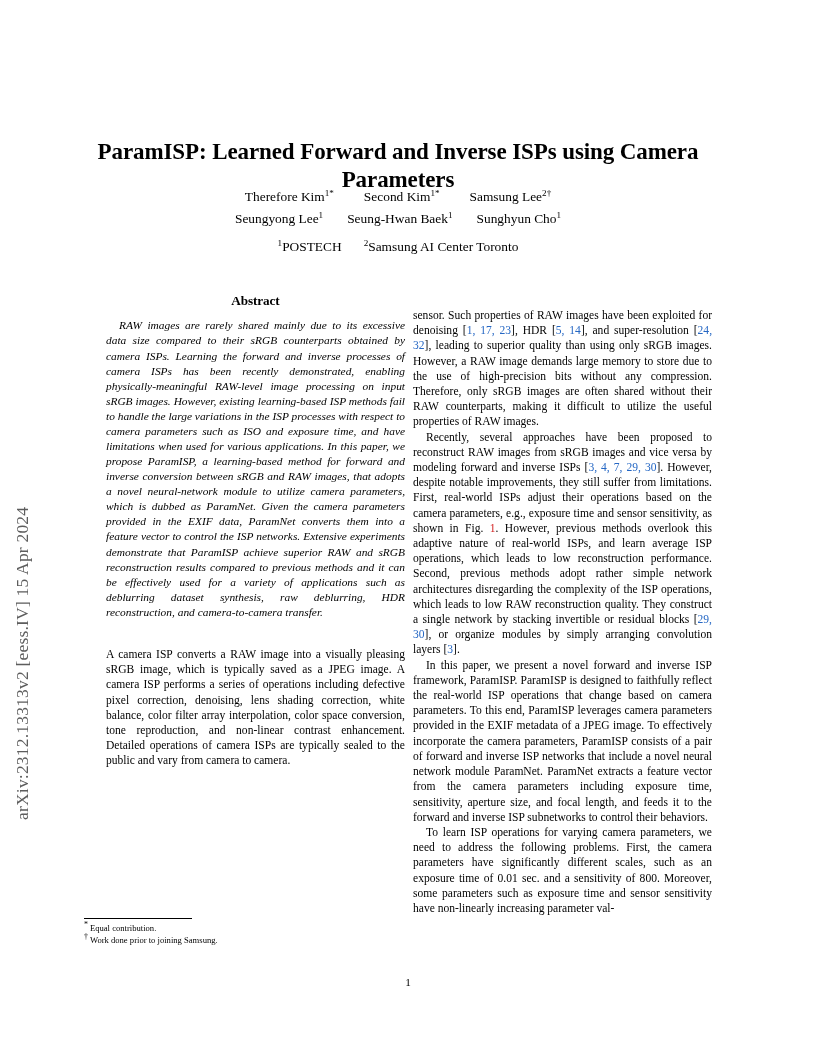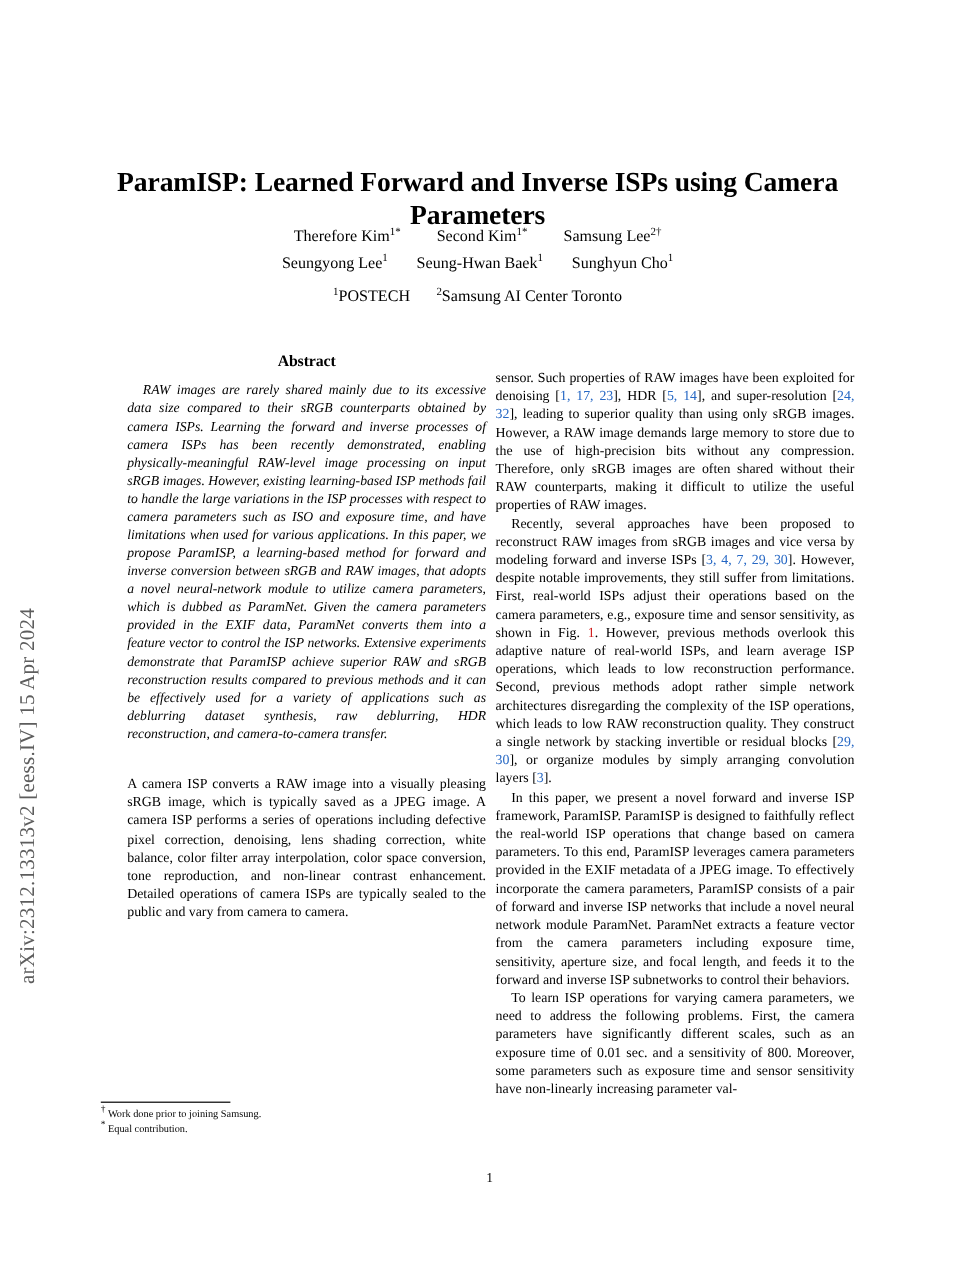--- a/index.html
+++ b/index.html
@@ -196,19 +196,19 @@
 
     <p class="para"><span>Recently, several approaches have been proposed to reconstruct RAW images from sRGB images and vice versa by modeling forward and inverse ISPs [</span><span class="cite">3, 4, 7, 29, 30</span><span>]. However, despite notable improvements, they still suffer from limitations. First, real-world ISPs adjust their operations based on the camera parameters, e.g., exposure time and sensor sensitivity, as shown in Fig. </span><span class="figref">1</span><span>. However, previous methods overlook this adaptive nature of real-world ISPs, and learn average ISP operations, which leads to low reconstruction performance. Second, previous methods adopt rather simple network architectures disregarding the complexity of the ISP operations, which leads to low RAW reconstruction quality. They construct a single network by stacking invertible or residual blocks [</span><span class="cite">29, 30</span><span>], or organize modules by simply arranging convolution layers [</span><span class="cite">3</span><span>].</span></p>
 
     <p class="para"><span>In this paper, we present a novel forward and inverse ISP framework, </span><span class="it">ParamISP</span><span>. ParamISP is designed to faithfully reflect the real-world ISP operations that change based on camera parameters. To this end, ParamISP leverages camera parameters provided in the EXIF metadata of a JPEG image. To effectively incorporate the camera parameters, ParamISP consists of a pair of forward and inverse ISP networks that include a novel neural network module </span><span class="it">ParamNet</span><span>. ParamNet extracts a feature vector from the camera parameters including exposure time, sensitivity, aperture size, and focal length, and feeds it to the forward and inverse ISP subnetworks to control their behaviors.</span></p>
 
     <p class="para">To learn ISP operations for varying camera parameters, we need to address the following problems. First, the camera parameters have significantly different scales, such as an exposure time of 0.01 sec. and a sensitivity of 800. Moreover, some parameters such as exposure time and sensor sensitivity have non-linearly increasing parameter val-</p>
   </div>
 
   <div class="footnotes">
     <div class="fn-rule"></div>
+    <div class="fn-line"><span class="fn-mark">*</span><span>Equal contribution.</span></div>
     <div class="fn-line"><span class="fn-mark">†</span><span>Work done prior to joining Samsung.</span></div>
-    <div class="fn-line"><span class="fn-mark">*</span><span>Equal contribution.</span></div>
   </div>
 
   <div class="pagenum">1</div>
 
 </div>
 
 </body></html>

